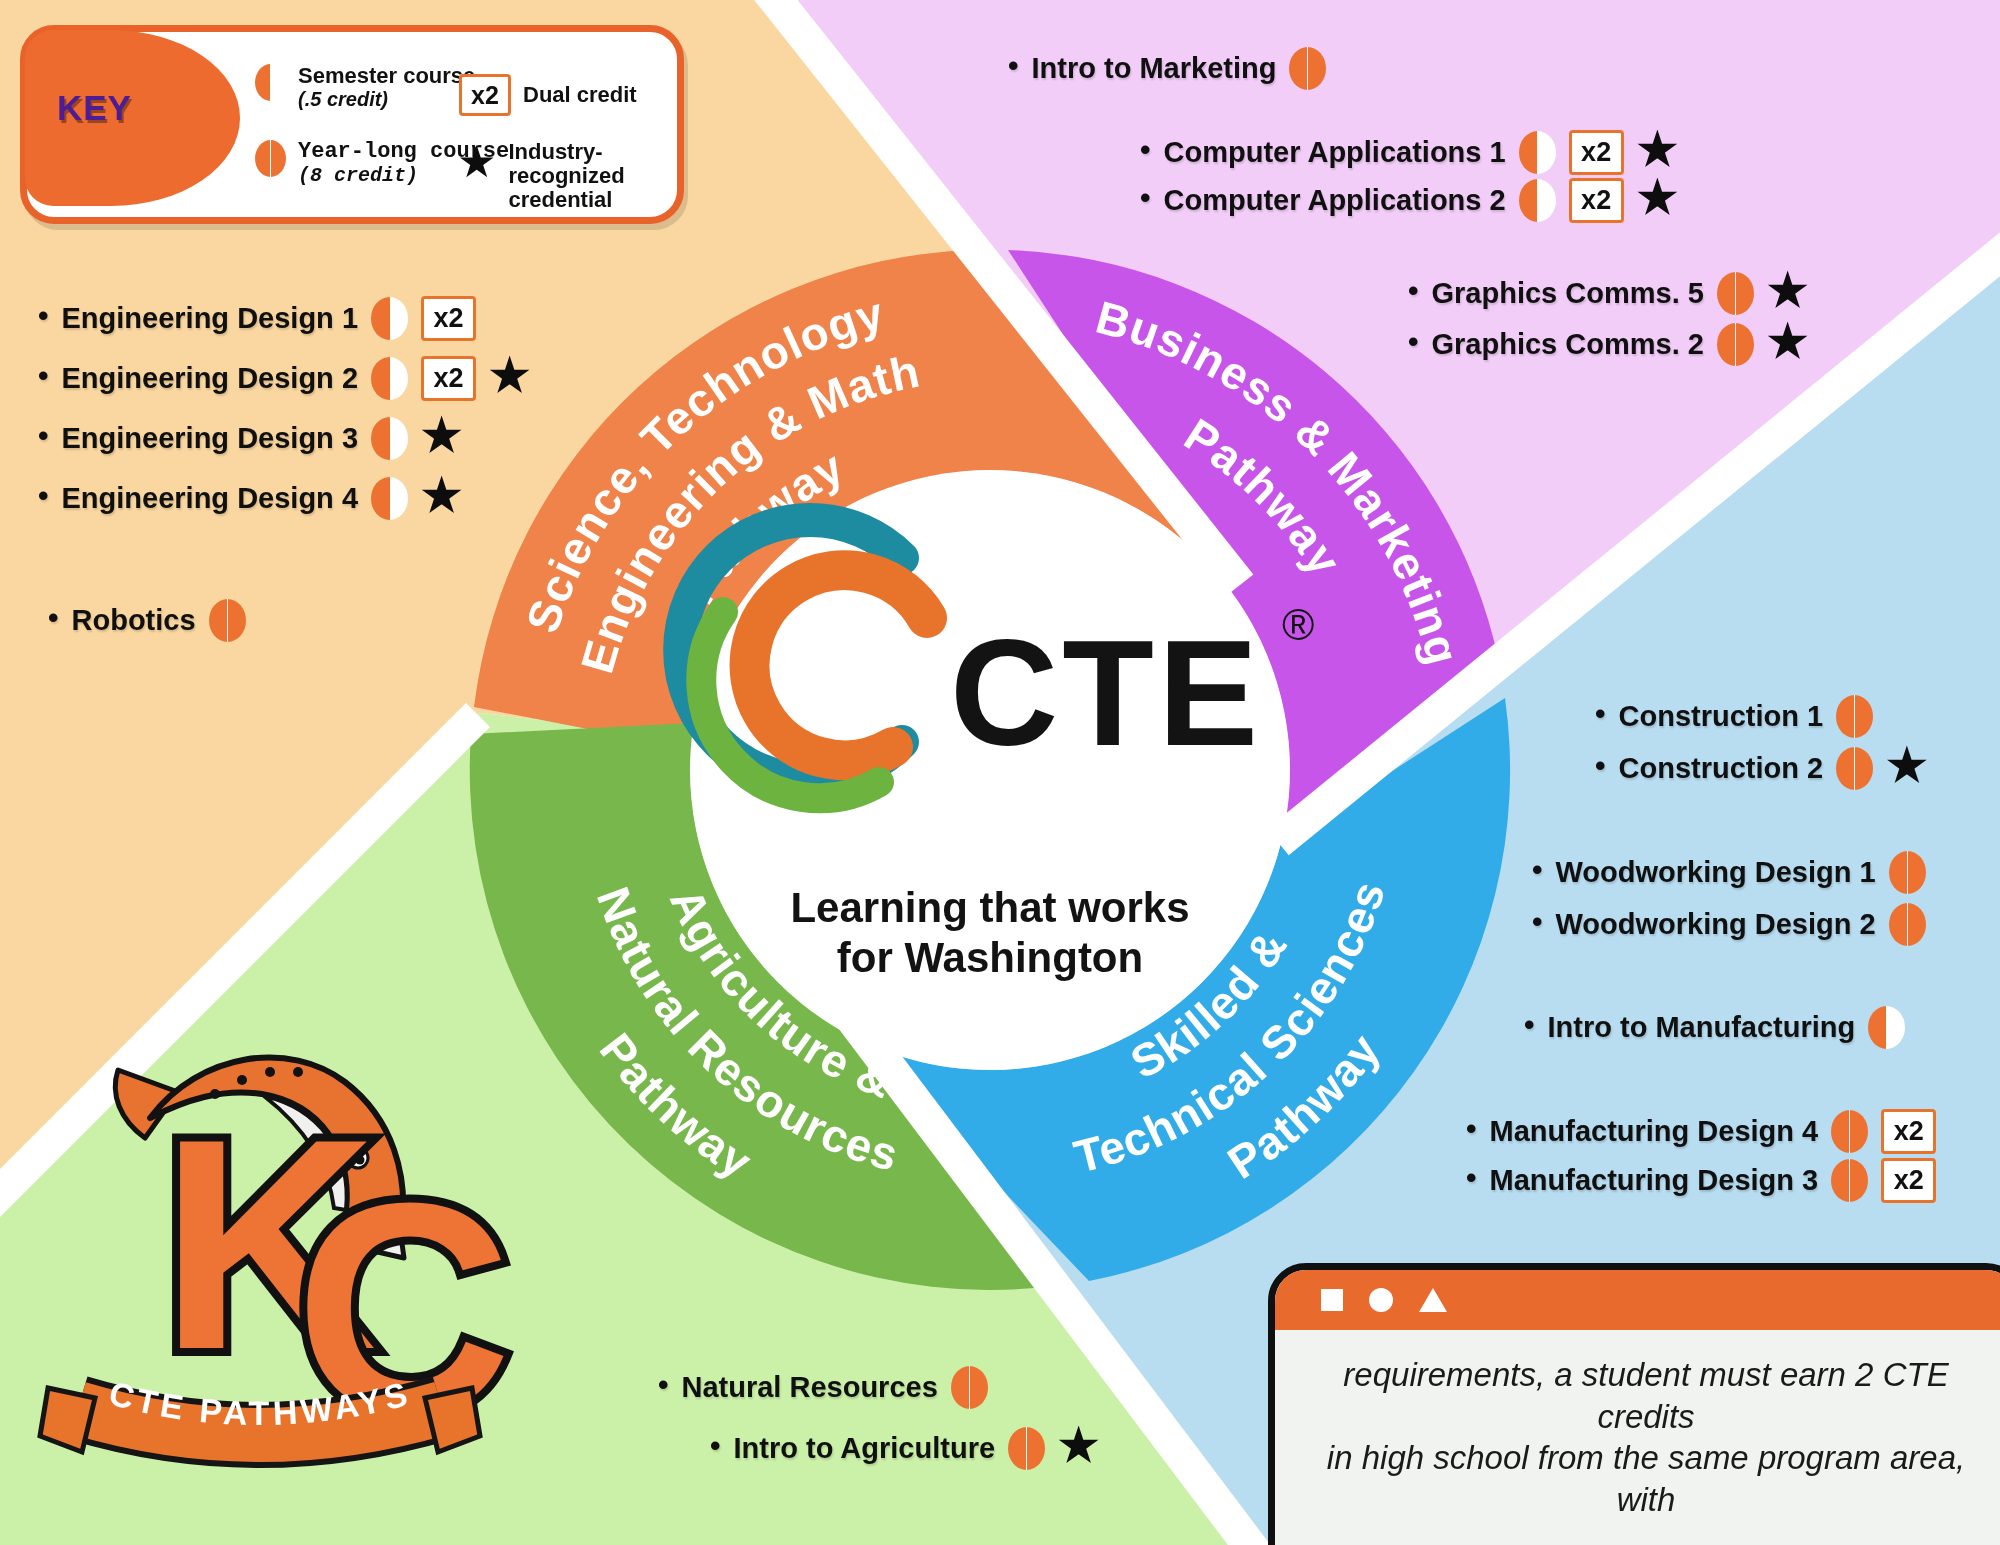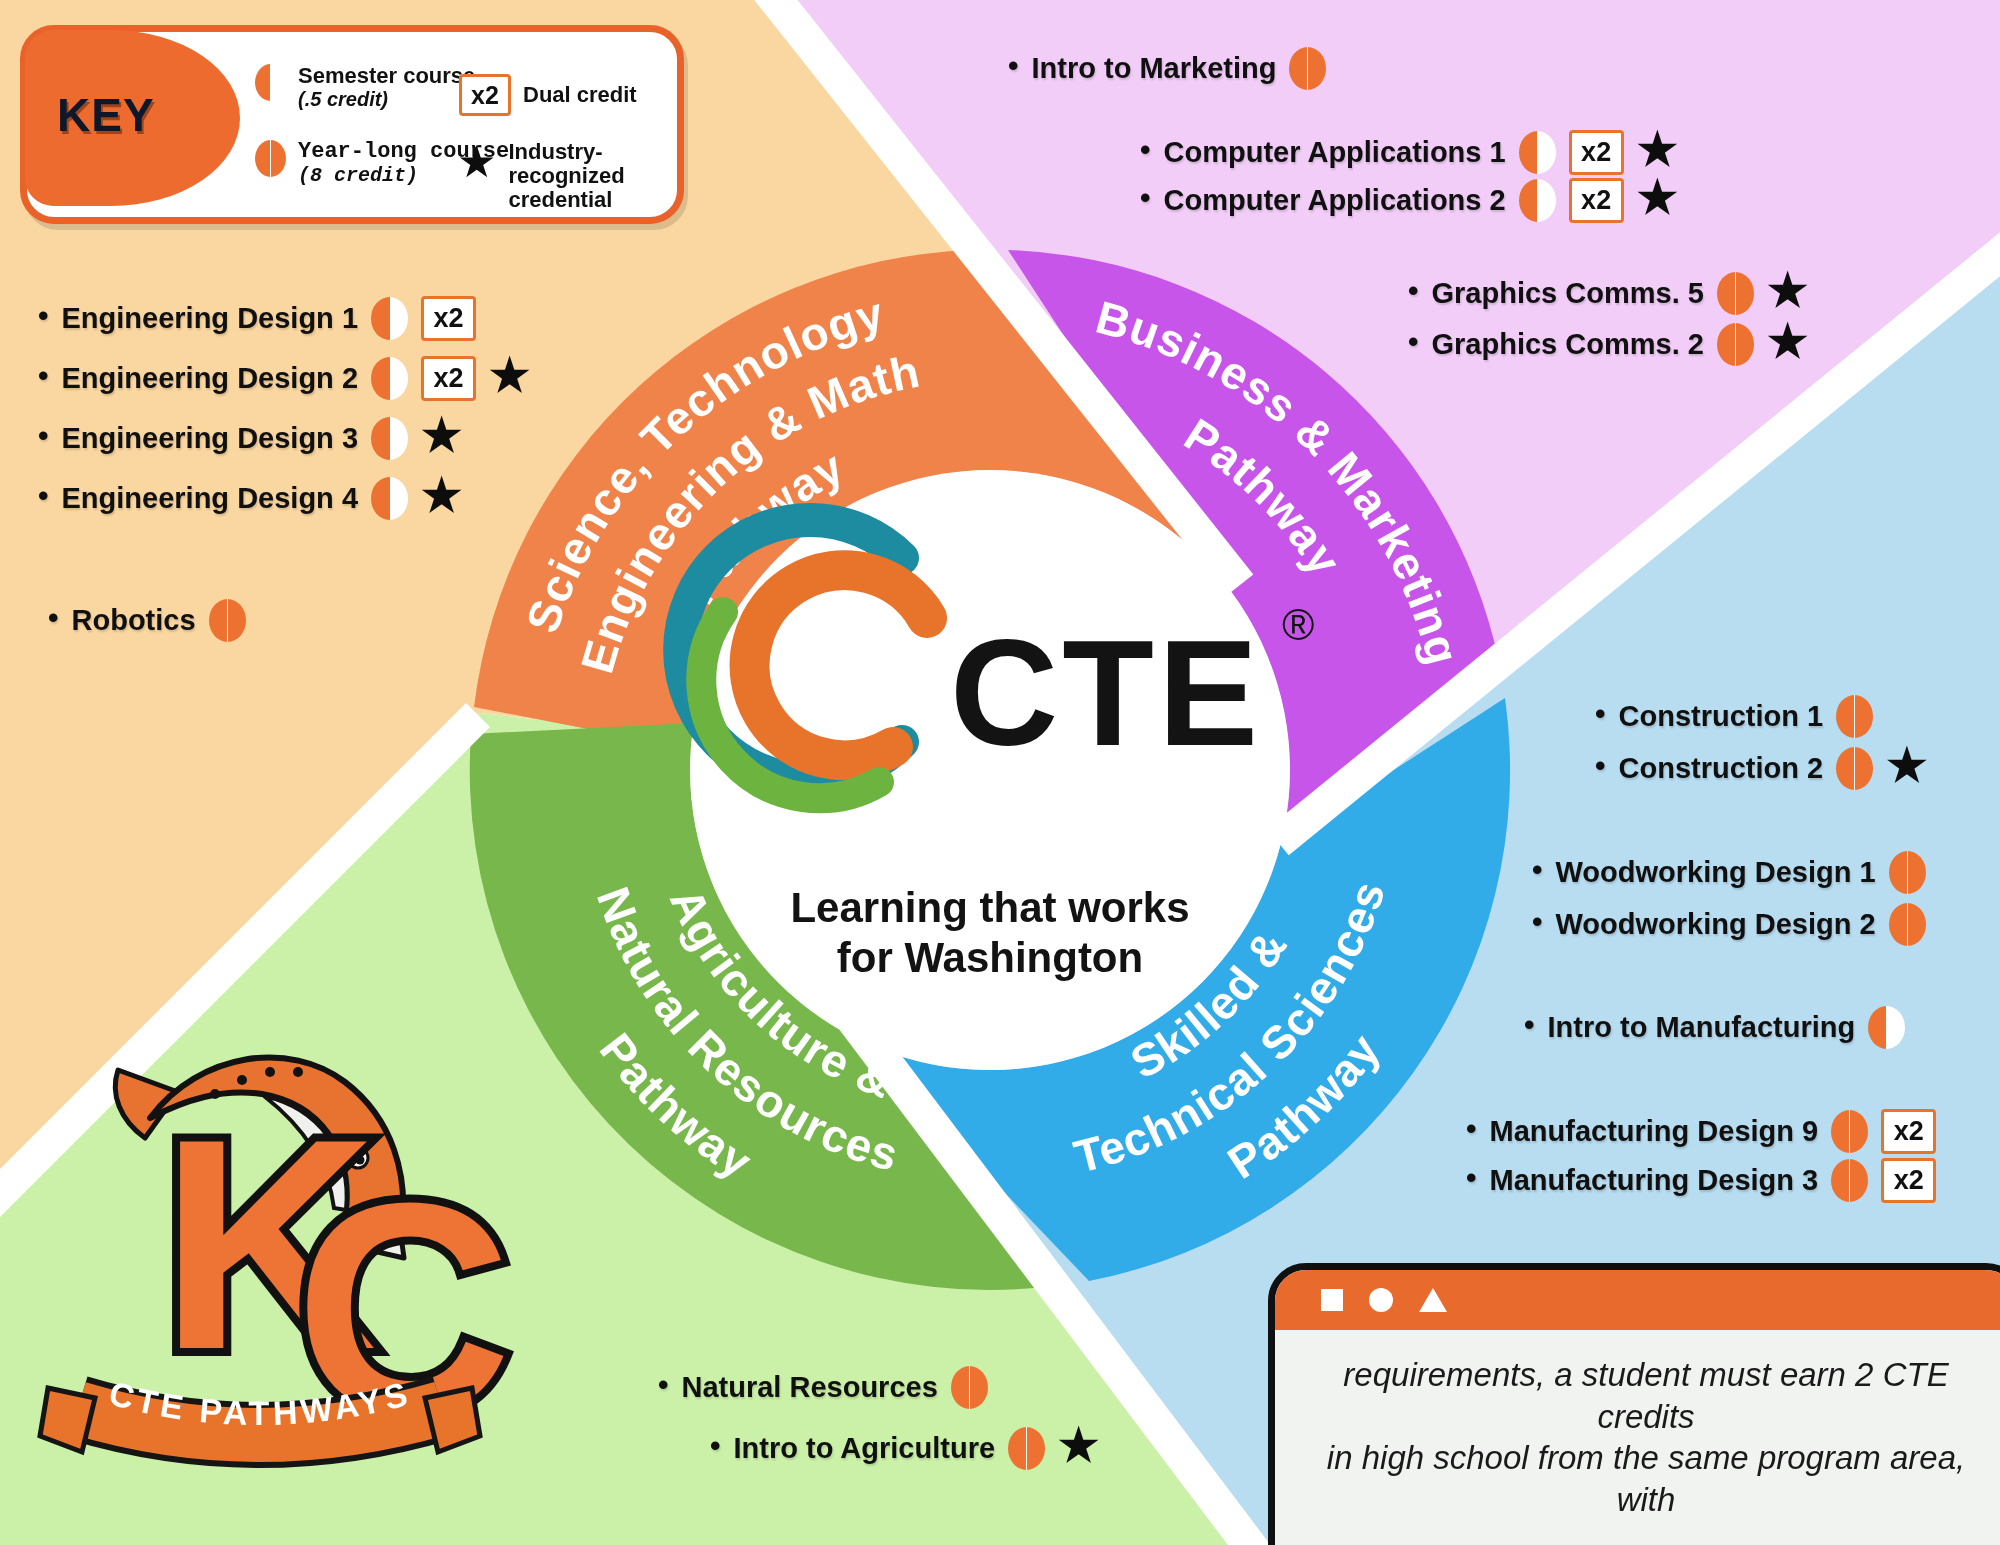--- a/index.html
+++ b/index.html
@@ -15,21 +15,21 @@
   .dot.half{background:linear-gradient(90deg,#ED7131 0 50%,#ffffff 50%);}
   .x2{display:inline-flex;align-items:center;justify-content:center;width:49px;height:39px;
       background:#fff;border:3px solid #E8742C;border-radius:4px;font-size:27px;font-weight:bold;
       color:#111;text-shadow:none;flex:0 0 auto;}
   .star{font-size:46px;line-height:1;color:#0d0d0d;text-shadow:none;transform:translateY(-3px);}
   
   #keybox{position:absolute;z-index:4;left:20px;top:25px;width:650px;height:185px;background:#fff;
           border:7px solid #E8622A;border-radius:34px;box-shadow:4px 6px 0 rgba(0,0,0,0.12);}
   #keyblob{position:absolute;left:-2px;top:-2px;width:215px;height:176px;background:#ED6B2F;
            border-radius:28px 60% 60% 28px / 28px 50% 50% 28px;}
-  #keyblob .ktitle{position:absolute;left:32px;top:58px;font-size:46px;font-weight:bold;color:#0f172a;
+  #keyblob .ktitle{position:absolute;left:32px;top:58px;font-size:35px;font-weight:bold;color:#4c1d95;
                    letter-spacing:1px;text-shadow:2px 3px 0 rgba(0,0,0,0.35);}
   .key-item{position:absolute;display:flex;align-items:flex-start;gap:12px;}
   .key-label{font-size:22px;font-weight:bold;color:#111;line-height:1.1;}
   .key-sub{font-size:20px;font-style:italic;font-weight:bold;color:#111;}
   .dot.small{width:31px;height:37px;}
   .key-item .x2{width:46px;height:36px;font-size:25px;}
   .key-item .star{font-size:44px;transform:none;}
   
   #notebox{position:absolute;z-index:4;left:1268px;top:1263px;width:742px;height:310px;
            background:#F1F3F1;border:7px solid #101010;border-radius:38px;overflow:hidden;}
@@ -249,21 +249,21 @@
     <span>Woodworking Design 2</span>
     <span class="dot full"></span>
   </div>
   <div class="course" style="left:1524px;top:1004px;">
     <span class="bullet">•</span>
     <span>Intro to Manufacturing</span>
     <span class="dot half"></span>
   </div>
   <div class="course" style="left:1466px;top:1108px;">
     <span class="bullet">•</span>
-    <span>Manufacturing Design 9</span>
+    <span>Manufacturing Design 4</span>
     <span class="dot full"></span>
     <span class="x2">x2</span>
   </div>
   <div class="course" style="left:1466px;top:1157px;">
     <span class="bullet">•</span>
     <span>Manufacturing Design 3</span>
     <span class="dot full"></span>
     <span class="x2">x2</span>
   </div>
 

